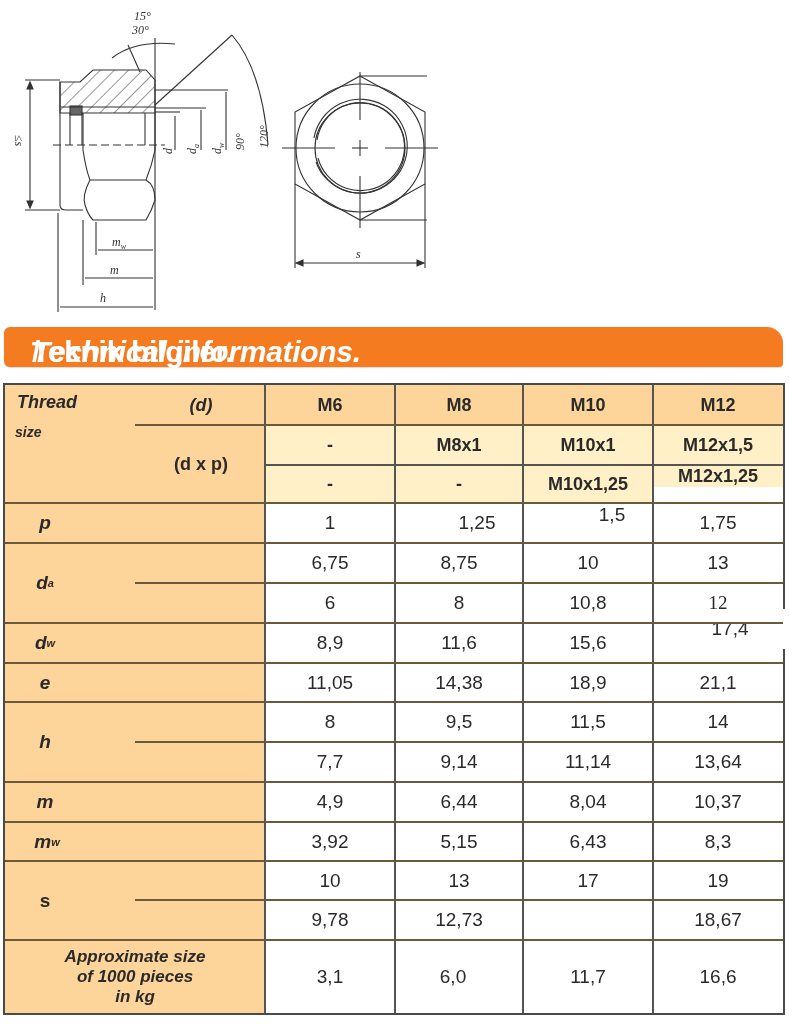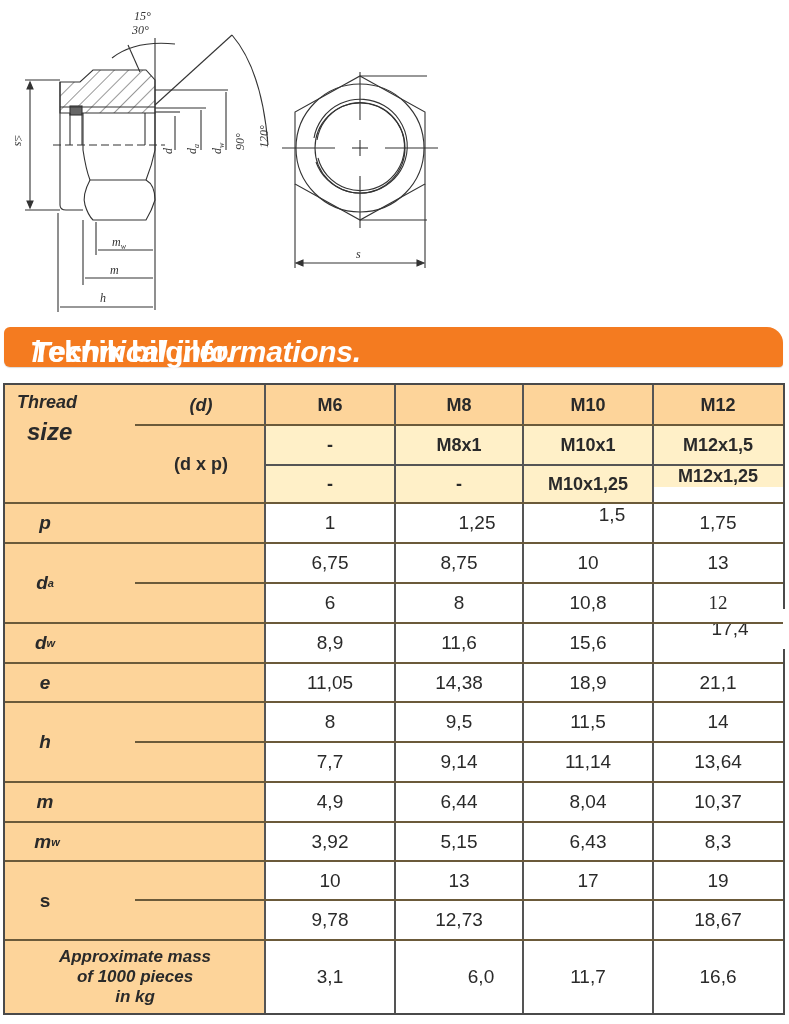--- a/index.html
+++ b/index.html
@@ -113,21 +113,21 @@
       <span class="it">Technical informations.</span>
       <span> / </span>
       <span>Teknik bilgiler.</span>
     </span>
 </div>
 
 <div class="tbl">
 
   <div class="cell lbl" style="left:0;top:0;width:260px;height:118px;"></div>
   <div class="cell" style="left:12px;top:6px;width:100px;height:22px;justify-content:flex-start;font-weight:bold;font-style:italic;font-size:18px;">Thread</div>
-  <div class="cell" style="left:22px;top:36px;width:70px;height:22px;justify-content:flex-start;font-weight:bold;font-style:italic;font-size:24px;">size</div>
+  <div class="cell" style="left:10px;top:36px;width:70px;height:22px;justify-content:flex-start;font-weight:bold;font-style:italic;font-size:14px;">size</div>
   <div class="cell" style="left:132px;top:0;width:128px;height:40px;font-weight:bold;font-style:italic;font-size:18px;">(d)</div>
   <div class="cell" style="left:132px;top:40px;width:128px;height:78px;font-weight:bold;font-size:18px;">(d x p)</div>
 
   <div class="cell hdr" style="left:260px;top:0;width:130px;height:40px;">M6</div>
   <div class="cell hdr" style="left:390px;top:0;width:128px;height:40px;">M8</div>
   <div class="cell hdr" style="left:518px;top:0;width:130px;height:40px;">M10</div>
   <div class="cell hdr" style="left:648px;top:0;width:130px;height:40px;">M12</div>
 
   <div class="cell sub" style="left:260px;top:40px;width:130px;height:40px;">-</div>
   <div class="cell sub" style="left:390px;top:40px;width:128px;height:40px;">M8x1</div>
@@ -203,26 +203,26 @@
   <div class="cell" style="left:20px;top:476px;width:40px;height:79px;font-weight:bold;font-size:19px;">s</div>
   <div class="cell val" style="left:260px;top:476px;width:130px;height:39px;">10</div>
   <div class="cell val" style="left:390px;top:476px;width:128px;height:39px;">13</div>
   <div class="cell val" style="left:518px;top:476px;width:130px;height:39px;">17</div>
   <div class="cell val" style="left:648px;top:476px;width:130px;height:39px;">19</div>
   <div class="cell val" style="left:260px;top:515px;width:130px;height:40px;">9,78</div>
   <div class="cell val" style="left:390px;top:515px;width:128px;height:40px;">12,73</div>
   <div class="cell val" style="left:648px;top:515px;width:130px;height:40px;">18,67</div>
 
   <div class="cell" style="left:10px;top:558px;width:240px;height:68px;flex-direction:column;font-weight:bold;font-style:italic;font-size:17px;line-height:20px;">
-    <span>Approximate mass</span>
+    <span>Approximate size</span>
     <span>of 1000 pieces</span>
     <span>in kg</span>
   </div>
   <div class="cell val" style="left:260px;top:555px;width:130px;height:73px;">3,1</div>
-  <div class="cell val" style="left:412px;top:555px;width:128px;height:73px;">6,0</div>
+  <div class="cell val" style="left:384px;top:555px;width:128px;height:73px;">6,0</div>
   <div class="cell val" style="left:518px;top:555px;width:130px;height:73px;">11,7</div>
   <div class="cell val" style="left:648px;top:555px;width:130px;height:73px;">16,6</div>
 
   <div class="vline" style="left:259px;top:0;height:628px;"></div>
   <div class="vline" style="left:389px;top:0;height:628px;"></div>
   <div class="vline" style="left:517px;top:0;height:628px;"></div>
   <div class="vline" style="left:647px;top:0;height:628px;"></div>
 
   <div class="hline" style="left:0;top:117px;width:778px;"></div>
   <div class="hline" style="left:0;top:157px;width:778px;"></div>

